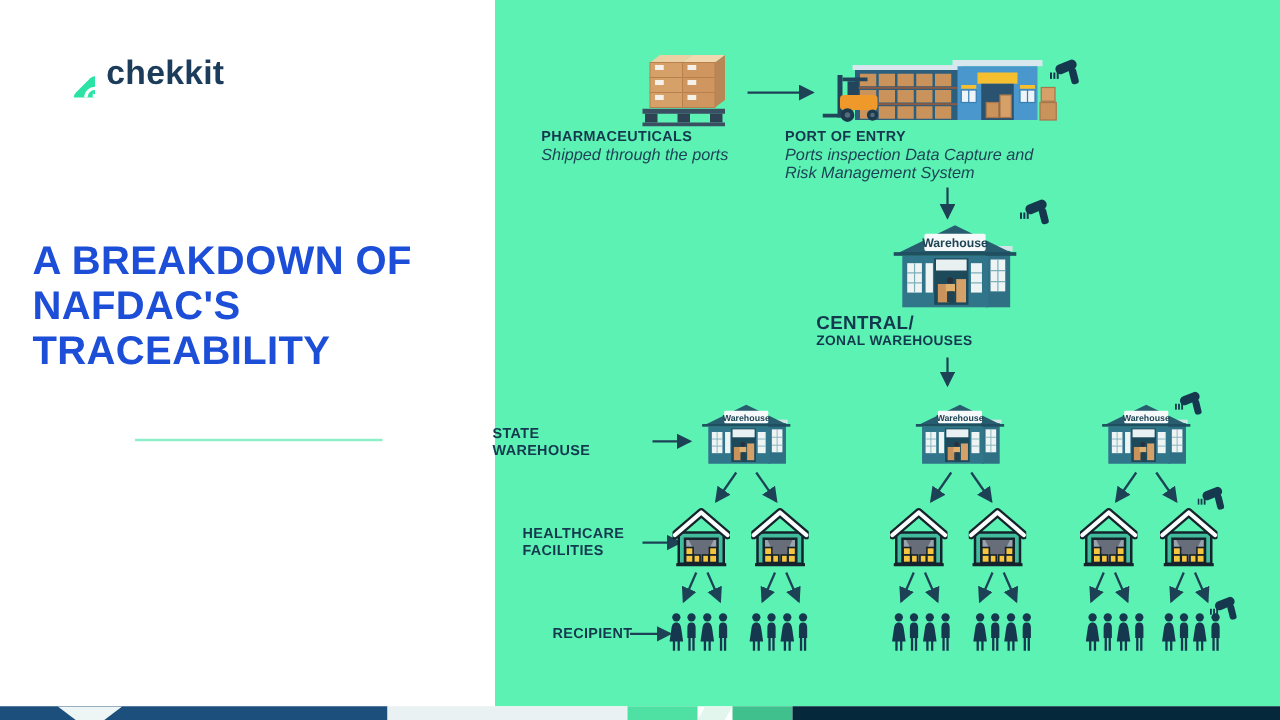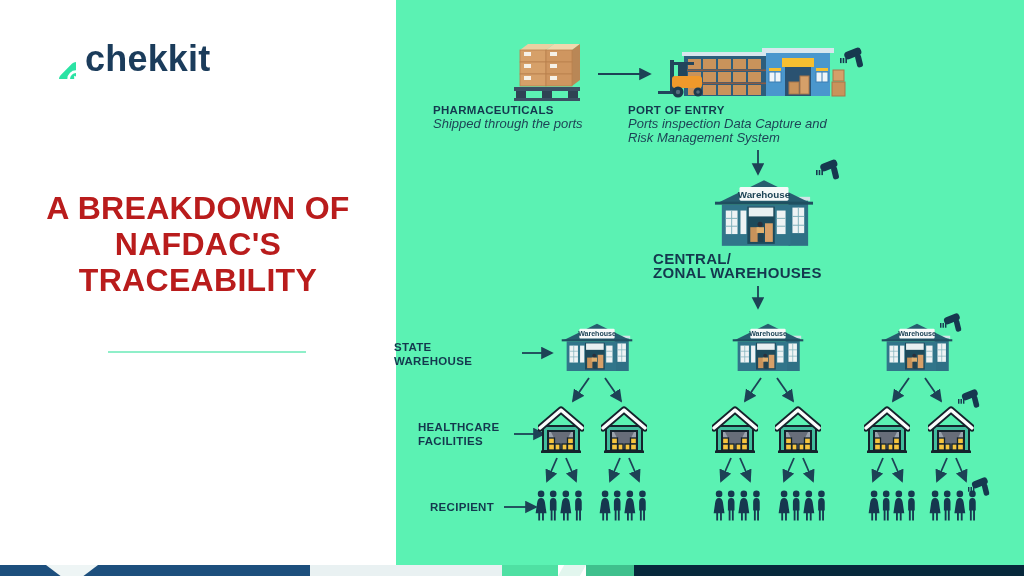--- a/index.html
+++ b/index.html
@@ -3,22 +3,22 @@
 <meta charset="utf-8">
 <style>
   html,body{margin:0;padding:0;}
   body{width:1024px;height:576px;position:relative;overflow:hidden;background:#ffffff;
        font-family:"Liberation Sans",sans-serif;}
   .abs{position:absolute;}
   .left-panel{left:0;top:0;width:396px;height:576px;background:#ffffff;}
   .green-panel{left:396px;top:0;width:628px;height:565px;background:#5BF2B3;}
   .logo{left:36px;top:38px;display:flex;align-items:center;gap:9px;}
   .logo-mark{width:40px;height:40px;}
-  .logo-text{font-size:36px;font-weight:bold;color:#1B3C5B;letter-spacing:.2px;}
-  .title{left:26px;top:190px;width:344px;text-align:center;color:#b91c1c;
+  .logo-text{font-size:27px;font-weight:bold;color:#1B3C5B;letter-spacing:.2px;}
+  .title{left:26px;top:190px;width:344px;text-align:left;color:#1d4ed8;
          font-weight:bold;font-size:32px;line-height:36px;letter-spacing:.3px;}
   .title span{display:block;}
   .title-underline{left:108px;top:351px;width:198px;height:2px;background:#8FEFC9;}
 
   .lblb{font-weight:bold;font-size:11.5px;color:#14384E;letter-spacing:.3px;line-height:14px;}
   .lblr{font-size:13px;color:#1D4456;line-height:13.5px;font-style:italic;}
   .ctr{}
 
   .footer-seg{position:absolute;bottom:0;height:11px;}
   .f-blue{left:0;width:310px;background:#1D4F7D;}
@@ -248,21 +248,21 @@
   <line class="arrow-line" x1="5" y1="2" x2="5" y2="26" marker-end="url(#ah)"></line>
 </svg>
 <svg class="icon" style="left:714px;top:178px;width:100px;height:69px" viewBox="0 0 102 70">
     <use href="#sym-warehouse"></use>
   </svg>
 <svg class="icon" style="left:816px;top:156px;width:26px;height:28px" viewBox="0 0 28 30">
     <use href="#sym-scanner"></use>
   </svg>
 <div class="abs ctr" style="left:653px;top:252px;width:220px">
   <div class="lblb" style="font-size:15px">CENTRAL/</div>
-  <div class="lblb" style="font-size:15px">ZONAL WAREHOUSES</div>
+  <div class="lblb" style="font-size:11px">ZONAL WAREHOUSES</div>
 </div>
 <svg class="icon" style="left:753px;top:284px;width:10px;height:32px">
   <line class="arrow-line" x1="5" y1="2" x2="5" y2="24" marker-end="url(#ah)"></line>
 </svg>
 
 <div class="abs ctr" style="left:394px;top:340px;width:96px">
   <div class="lblb">STATE</div>
   <div class="lblb">WAREHOUSE</div>
 </div>
 <svg class="icon" style="left:522px;top:347px;width:40px;height:12px">
@@ -341,21 +341,21 @@
 </svg>
 <svg class="icon" style="left:859px;top:456px;width:56px;height:30px">
   <line class="arrow-line" x1="24" y1="2" x2="14" y2="25" marker-end="url(#ah)"></line>
   <line class="arrow-line" x1="33" y1="2" x2="43" y2="25" marker-end="url(#ah)"></line>
 </svg>
 <svg class="icon" style="left:923px;top:456px;width:56px;height:30px">
   <line class="arrow-line" x1="24" y1="2" x2="14" y2="25" marker-end="url(#ah)"></line>
   <line class="arrow-line" x1="33" y1="2" x2="43" y2="25" marker-end="url(#ah)"></line>
 </svg>
 
-<div class="abs" style="left:430px;top:500px;width:76px;text-align:left">
+<div class="abs" style="left:430px;top:500px;width:76px;text-align:right">
   <div class="lblb">RECIPIENT</div>
 </div>
 <svg class="icon" style="left:504px;top:501px;width:42px;height:12px">
   <line class="arrow-line" x1="0" y1="6" x2="32" y2="6" marker-end="url(#ah)"></line>
 </svg>
 <svg class="icon" style="left:534px;top:490px;width:52px;height:33px" viewBox="0 0 52 34">
     <use href="#sym-people"></use>
   </svg>
 <svg class="icon" style="left:598px;top:490px;width:52px;height:33px" viewBox="0 0 52 34">
     <use href="#sym-people"></use>

